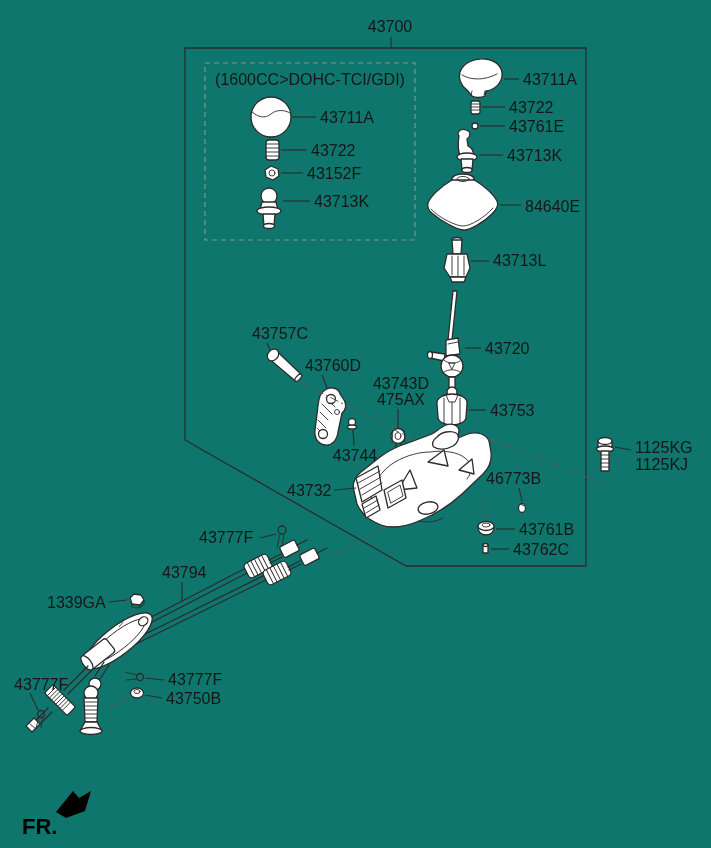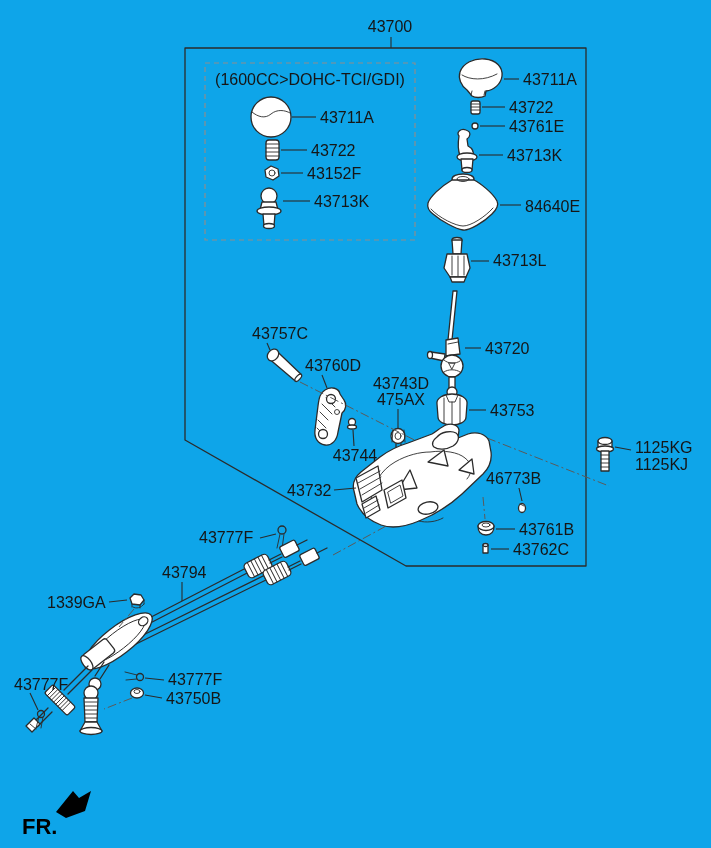--- a/index.html
+++ b/index.html
@@ -1,16 +1,16 @@
 <!DOCTYPE html>
 <html><head>
 <meta charset="utf-8">
 <style>
   html,body{margin:0;padding:0;background:#fff;}
-  #page{position:relative;width:711px;height:848px;background:#0ea5e9;overflow:hidden;}
+  #page{position:relative;width:711px;height:848px;background:#0f766e;overflow:hidden;}
   svg{position:absolute;left:0;top:0;}
   .ln{fill:none;stroke:#2b2b2b;stroke-width:1.3;stroke-linecap:round;stroke-linejoin:round;}
   .lnf{fill:#ffffff;stroke:#2b2b2b;stroke-width:1.3;stroke-linecap:round;stroke-linejoin:round;}
   .thin{stroke-width:0.9;}
   .lead{stroke:#2b2b2b;stroke-width:1.1;fill:none;}
   .dash{stroke:#8e8e8e;stroke-width:1.2;fill:none;stroke-dasharray:5 4;}
   .dashdot{stroke:#5a5a5a;stroke-width:1;fill:none;stroke-dasharray:9 3 2 3;}
   .lbl{font:16px "Liberation Sans",sans-serif;fill:#161616;}
   .mid{text-anchor:middle;}
   .fr{font:bold 22px "Liberation Sans",sans-serif;fill:#000;}

